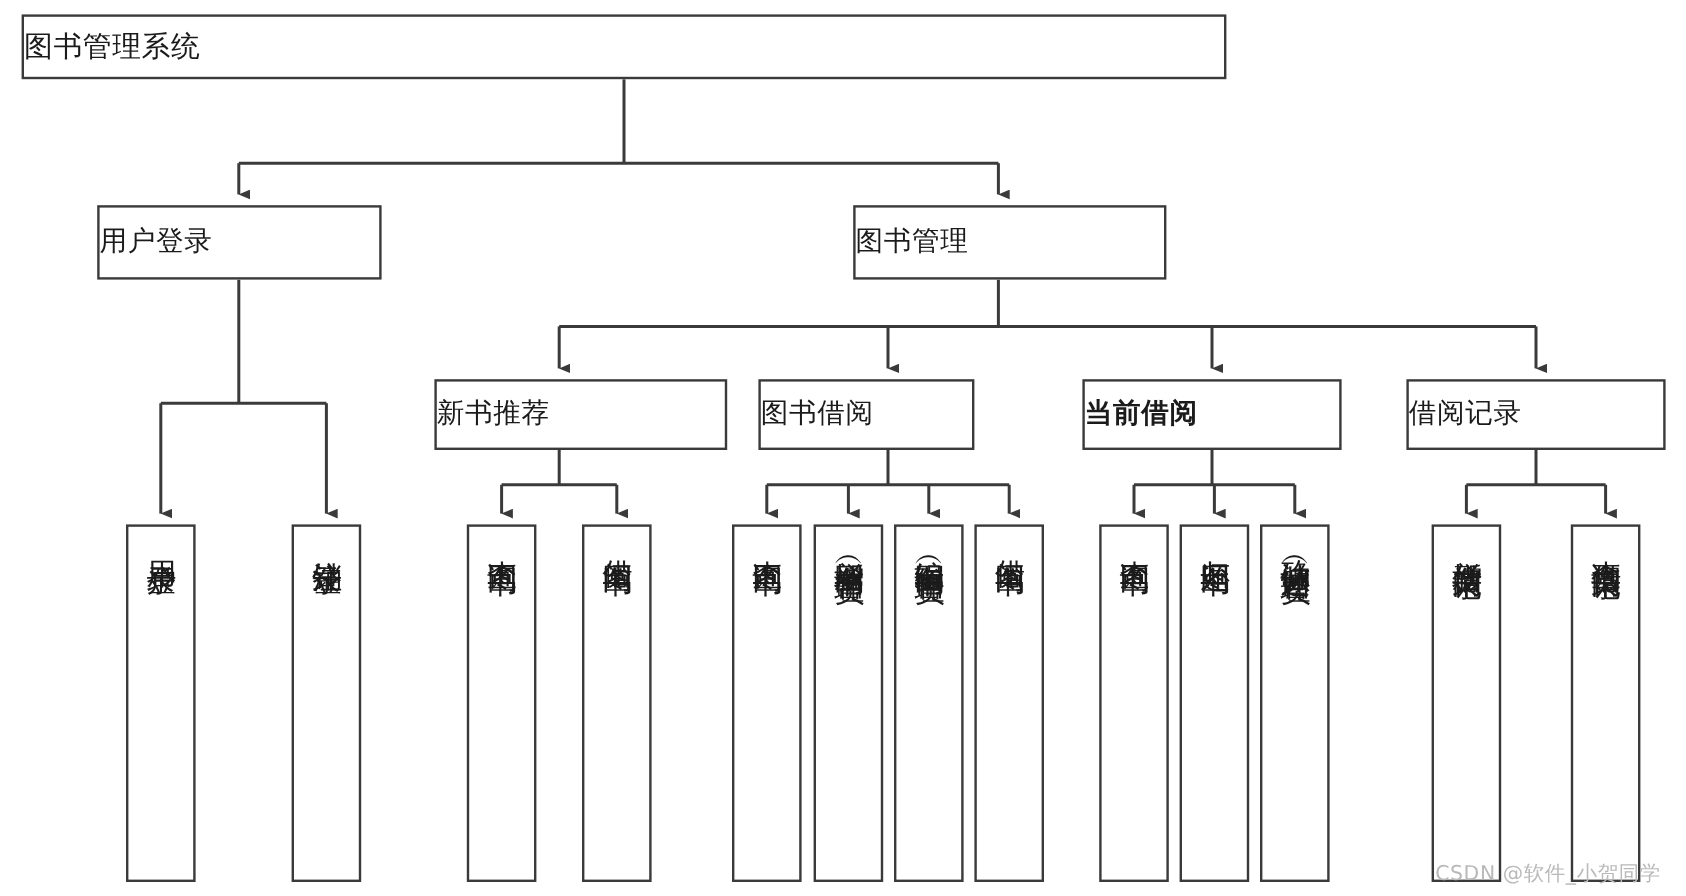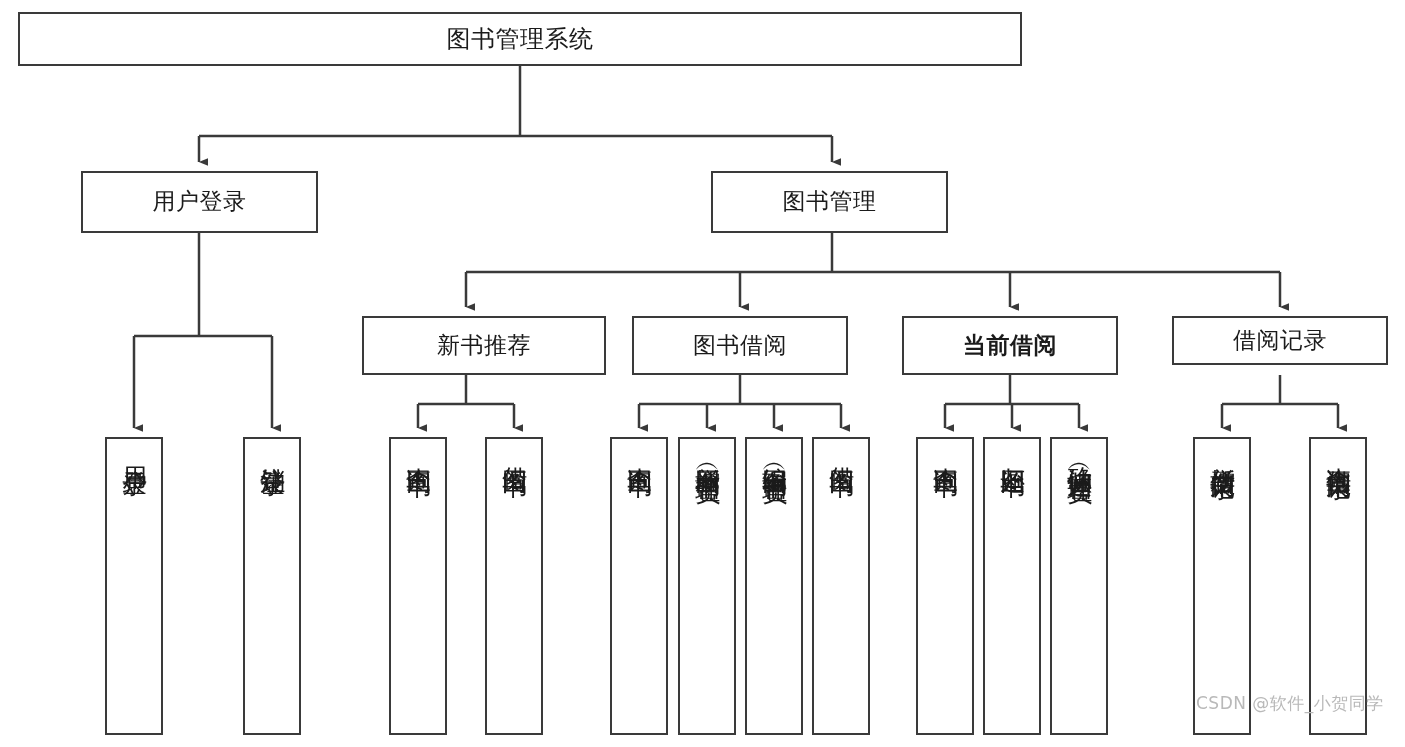--- a/index.html
+++ b/index.html
@@ -26,21 +26,20 @@
     height: 747px;
     pointer-events: none;
   }
   .node {
     position: absolute;
     box-sizing: border-box;
     border: 2.5px solid #3a3a3a;
     background: #ffffff;
     display: flex;
     align-items: center;
-    justify-content: center;
     color: #1b1b1b;
   }
   .node-label {
     display: block;
     text-align: center;
     letter-spacing: 0.5px;
     line-height: 1.18;
     color: #1b1b1b;
   }
   
@@ -129,34 +128,34 @@
     </g>
   </svg>
 
   <div class="node horiz root" style="left:18px; top:12px; width:1004px; height:54px;">
     <span class="node-label">图书管理系统</span>
   </div>
 
   <div class="node horiz" style="left:81px; top:171px; width:237px; height:62px;">
     <span class="node-label">用户登录</span>
   </div>
-  <div class="node horiz" style="left:711px; top:171px; width:237px; height:62px;">
+  <div class="node horiz" style="left:711px; top:171px; width:261px; height:62px;">
     <span class="node-label">图书管理</span>
   </div>
 
   <div class="node horiz" style="left:362px; top:316px; width:244px; height:59px;">
     <span class="node-label">新书推荐</span>
   </div>
-  <div class="node horiz" style="left:632px; top:316px; width:216px; height:59px;">
+  <div class="node horiz" style="left:632px; top:316px; width:180px; height:59px;">
     <span class="node-label">图书借阅</span>
   </div>
   <div class="node horiz" style="left:902px; top:316px; width:216px; height:59px;font-weight:bold;">
     <span class="node-label">当前借阅</span>
   </div>
-  <div class="node horiz" style="left:1172px; top:316px; width:216px; height:49px;">
+  <div class="node horiz" style="left:1172px; top:316px; width:216px; height:59px;">
     <span class="node-label">借阅记录</span>
   </div>
 
   <div class="node vert" style="left:105px; top:437px; width:58px; height:298px;">
     <span class="node-label">用户登录</span>
   </div>
   <div class="node vert" style="left:243px; top:437px; width:58px; height:298px;">
     <span class="node-label">注销登录</span>
   </div>
 
@@ -190,15 +189,15 @@
     <span class="node-label">确认归还（管理员）</span>
   </div>
 
   <div class="node vert" style="left:1193px; top:437px; width:58px; height:298px;">
     <span class="node-label">新增借阅记录</span>
   </div>
   <div class="node vert" style="left:1309px; top:437px; width:58px; height:298px;">
     <span class="node-label">查询借阅记录</span>
   </div>
 
-  <div class="watermark" style="left:1196px; top:692px;">CSDN @软件_小贺同学</div>
+  <div class="watermark" style="left:1196px; top:716px;">CSDN @软件_小贺同学</div>
 
 </div>
 
 </body></html>

